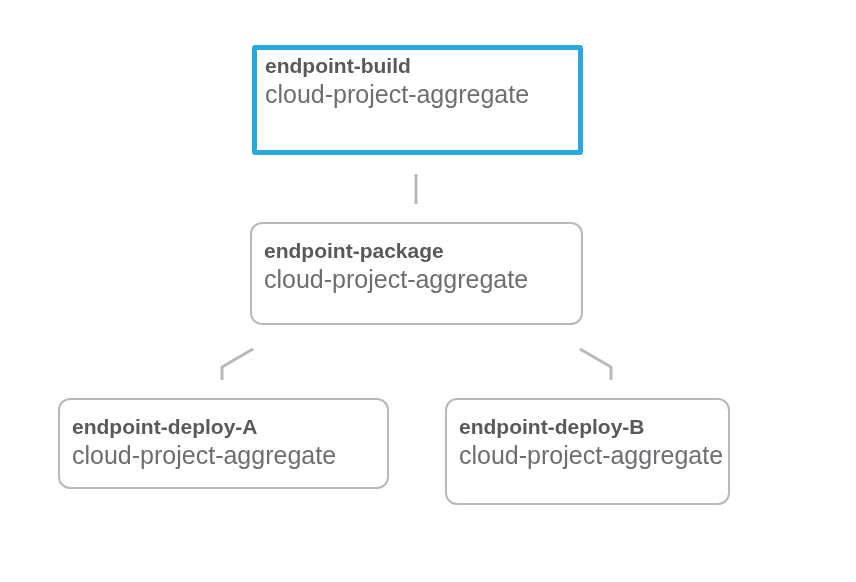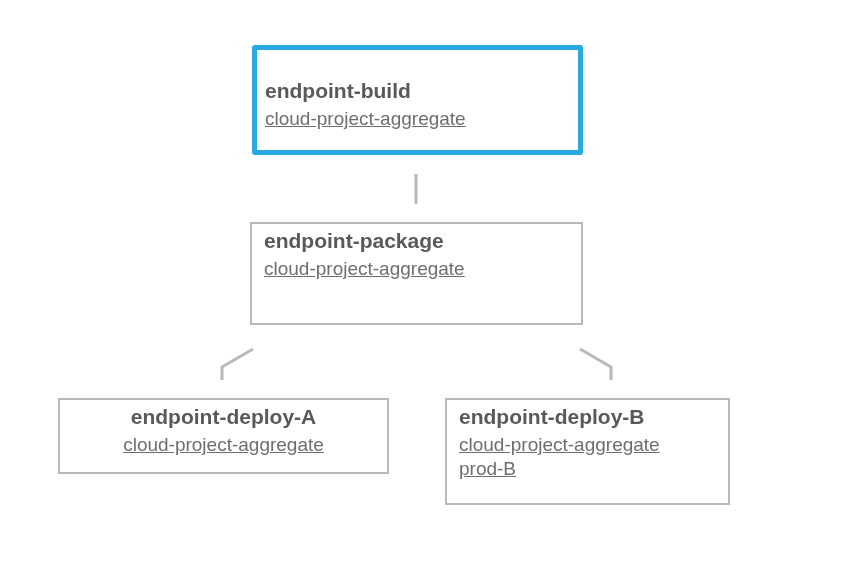--- a/index.html
+++ b/index.html
@@ -33,49 +33,48 @@
     stroke: var(--connector);
     stroke-width: 3;
     stroke-linecap: butt;
     stroke-linejoin: miter;
   }
 
   .node {
     position: absolute;
     background: #ffffff;
     border: 2px solid var(--node-border);
-    border-radius: 0;
-    padding: 3px 12px;
+    border-radius: 12px;
+    padding: 13px 12px;
     cursor: pointer;
   }
   .node--selected {
     border: 5px solid var(--selected-border);
     border-radius: 3px;
-    padding: 27px 8px;
+    padding: 2px 8px;
   }
 
   .node-title {
     font-size: 21px;
     font-weight: bold;
     line-height: 27px;
     color: var(--title-text);
     margin-bottom: 3px;
     white-space: nowrap;
   }
   .node-sub {
-    font-size: 19px;
+    font-size: 25px;
     line-height: 24px;
     color: var(--subtitle-text);
     white-space: nowrap;
-    text-decoration: underline;
   }
 
   .node-build    { left: 252px; top: 45px;  width: 331px; height: 110px; }
   .node-package  { left: 250px; top: 222px; width: 333px; height: 103px; }
-  .node-deploy-a { left: 58px;  top: 398px; width: 331px; height: 76px; text-align: center; }
+  .node-deploy-a { left: 58px;  top: 398px; width: 331px; height: 91px; }
   .node-deploy-b { left: 445px; top: 398px; width: 285px; height: 107px; }
 </style>
 </head>
 <body>
 
 <div class="canvas">
 
   <svg class="edges" width="856" height="582" viewBox="0 0 856 582" xmlns="http://www.w3.org/2000/svg">
     <line x1="416" y1="174" x2="416" y2="204"></line>
     <polyline points="253,349 222,367 222,380"></polyline>
@@ -93,16 +92,15 @@
   </div>
 
   <div class="node node-deploy-a">
     <div class="node-title">endpoint-deploy-A</div>
     <div class="node-sub">cloud-project-aggregate</div>
   </div>
 
   <div class="node node-deploy-b">
     <div class="node-title">endpoint-deploy-B</div>
     <div class="node-sub">cloud-project-aggregate</div>
-    <div class="node-sub">prod-B</div>
   </div>
 
 </div>
 
 </body></html>

